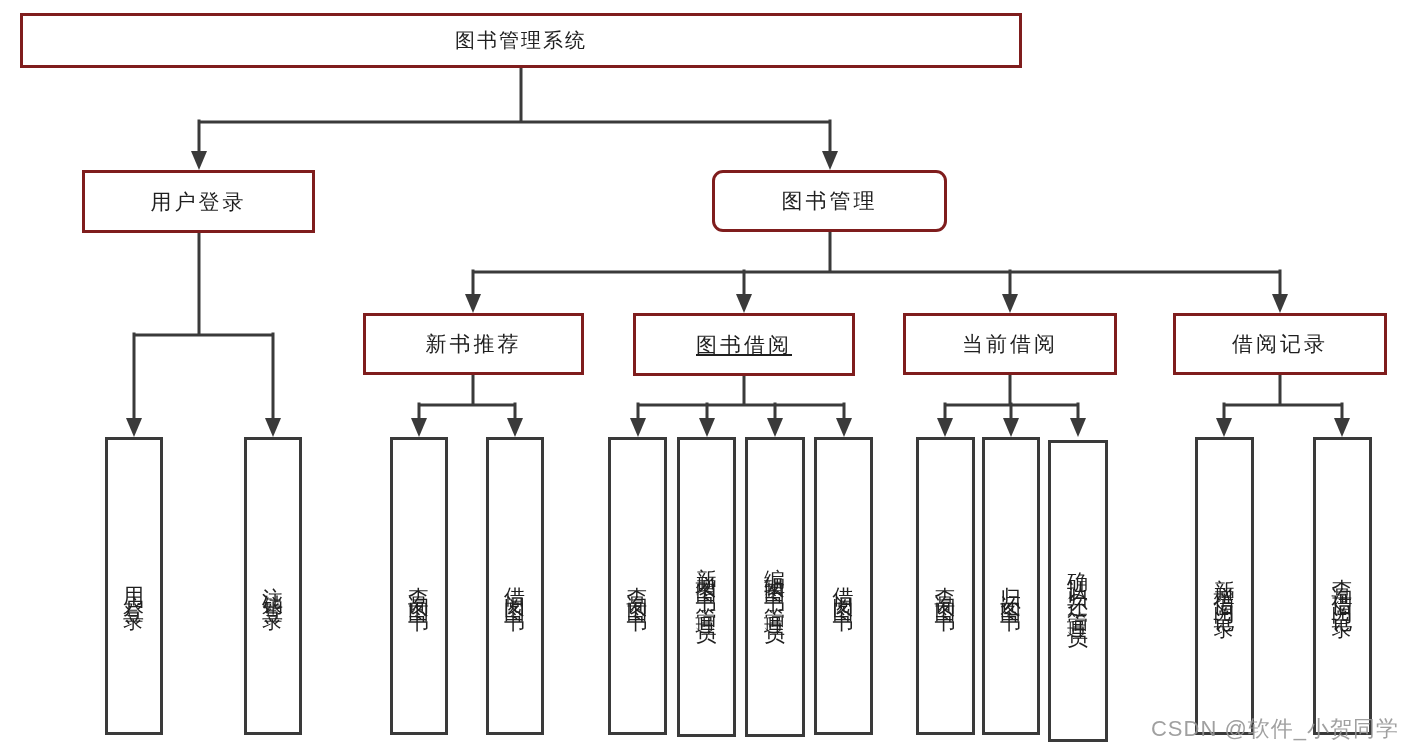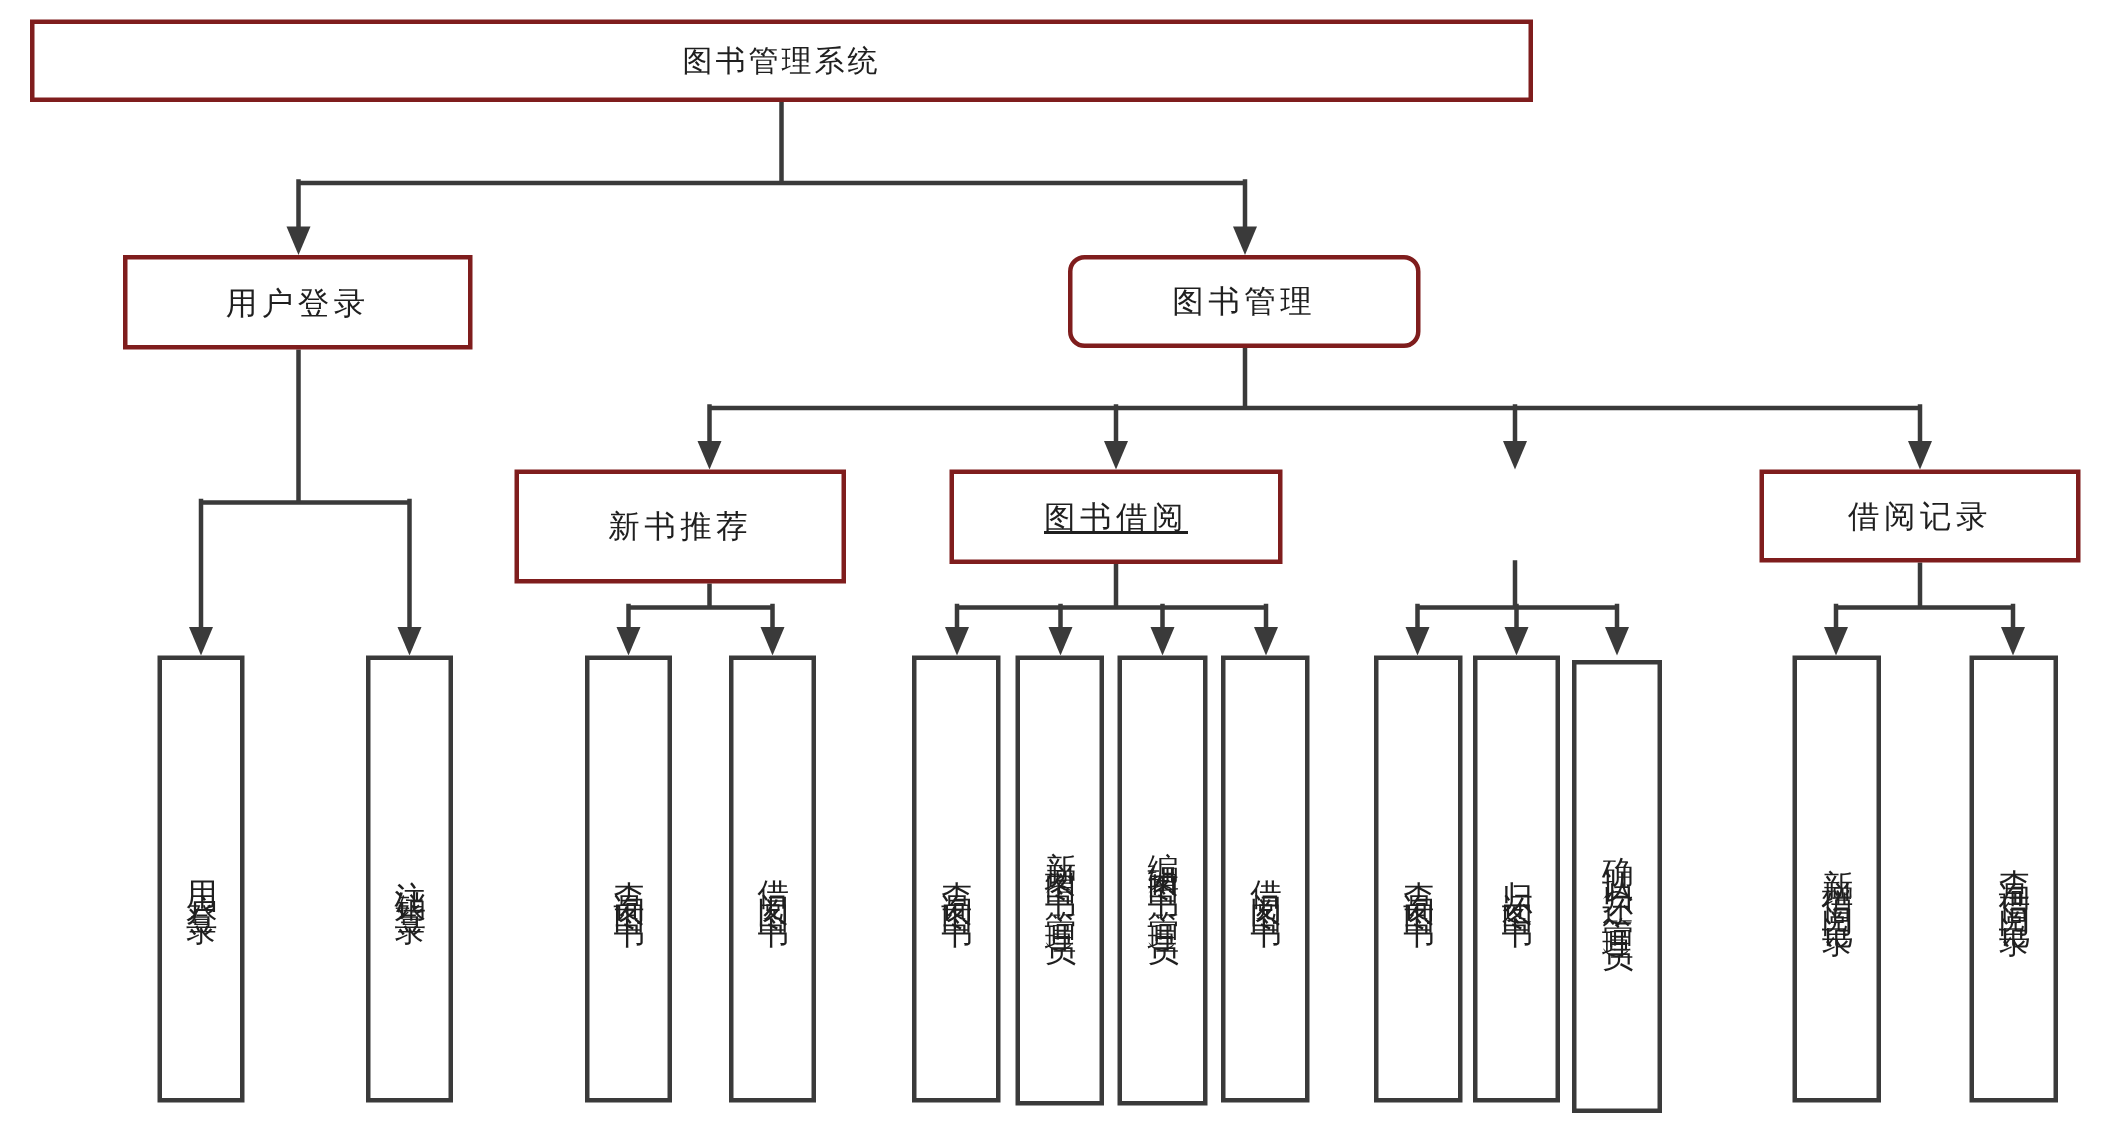--- a/index.html
+++ b/index.html
@@ -64,22 +64,23 @@
       <path class="arrow" d="M1216 418 L1232 418 L1224 437 Z"></path>
       <path class="arrow" d="M1334 418 L1350 418 L1342 437 Z"></path>
     </g>
   </svg>
 
   <div class="node root" style="left:20px;top:13px;width:1002px;height:55px;">图书管理系统</div>
 
   <div class="node" style="left:82px;top:170px;width:233px;height:63px;">用户登录</div>
   <div class="node" style="left:712px;top:170px;width:235px;height:62px;border-radius:11px;">图书管理</div>
 
-  <div class="node" style="left:343px;top:313px;width:221px;height:76px;">新书推荐</div>
+  <div class="node" style="left:363px;top:313px;width:221px;height:62px;">新书推荐</div>
   <div class="node" style="left:633px;top:313px;width:222px;height:63px;text-decoration:underline;">图书借阅</div>
+  <div class="node" style="left:903px;top:313px;width:214px;height:62px;">当前借阅</div>
   <div class="node" style="left:1173px;top:313px;width:214px;height:62px;">借阅记录</div>
 
   <div class="leaf" style="left:105px;top:437px;width:58px;height:298px;">
     <span>用户登录</span>
   </div>
   <div class="leaf" style="left:244px;top:437px;width:58px;height:298px;">
     <span>注销登录</span>
   </div>
   <div class="leaf" style="left:390px;top:437px;width:58px;height:298px;">
     <span>查询图书</span>
@@ -108,13 +109,14 @@
   <div class="leaf" style="left:1048px;top:440px;width:60px;height:302px;">
     <span>确认归还（管理员）</span>
   </div>
   <div class="leaf" style="left:1195px;top:437px;width:59px;height:298px;">
     <span>新增借阅记录</span>
   </div>
   <div class="leaf" style="left:1313px;top:437px;width:59px;height:298px;">
     <span>查询借阅记录</span>
   </div>
 
+  <div class="watermark">CSDN @软件_小贺同学</div>
 </div>
 
 </body></html>

